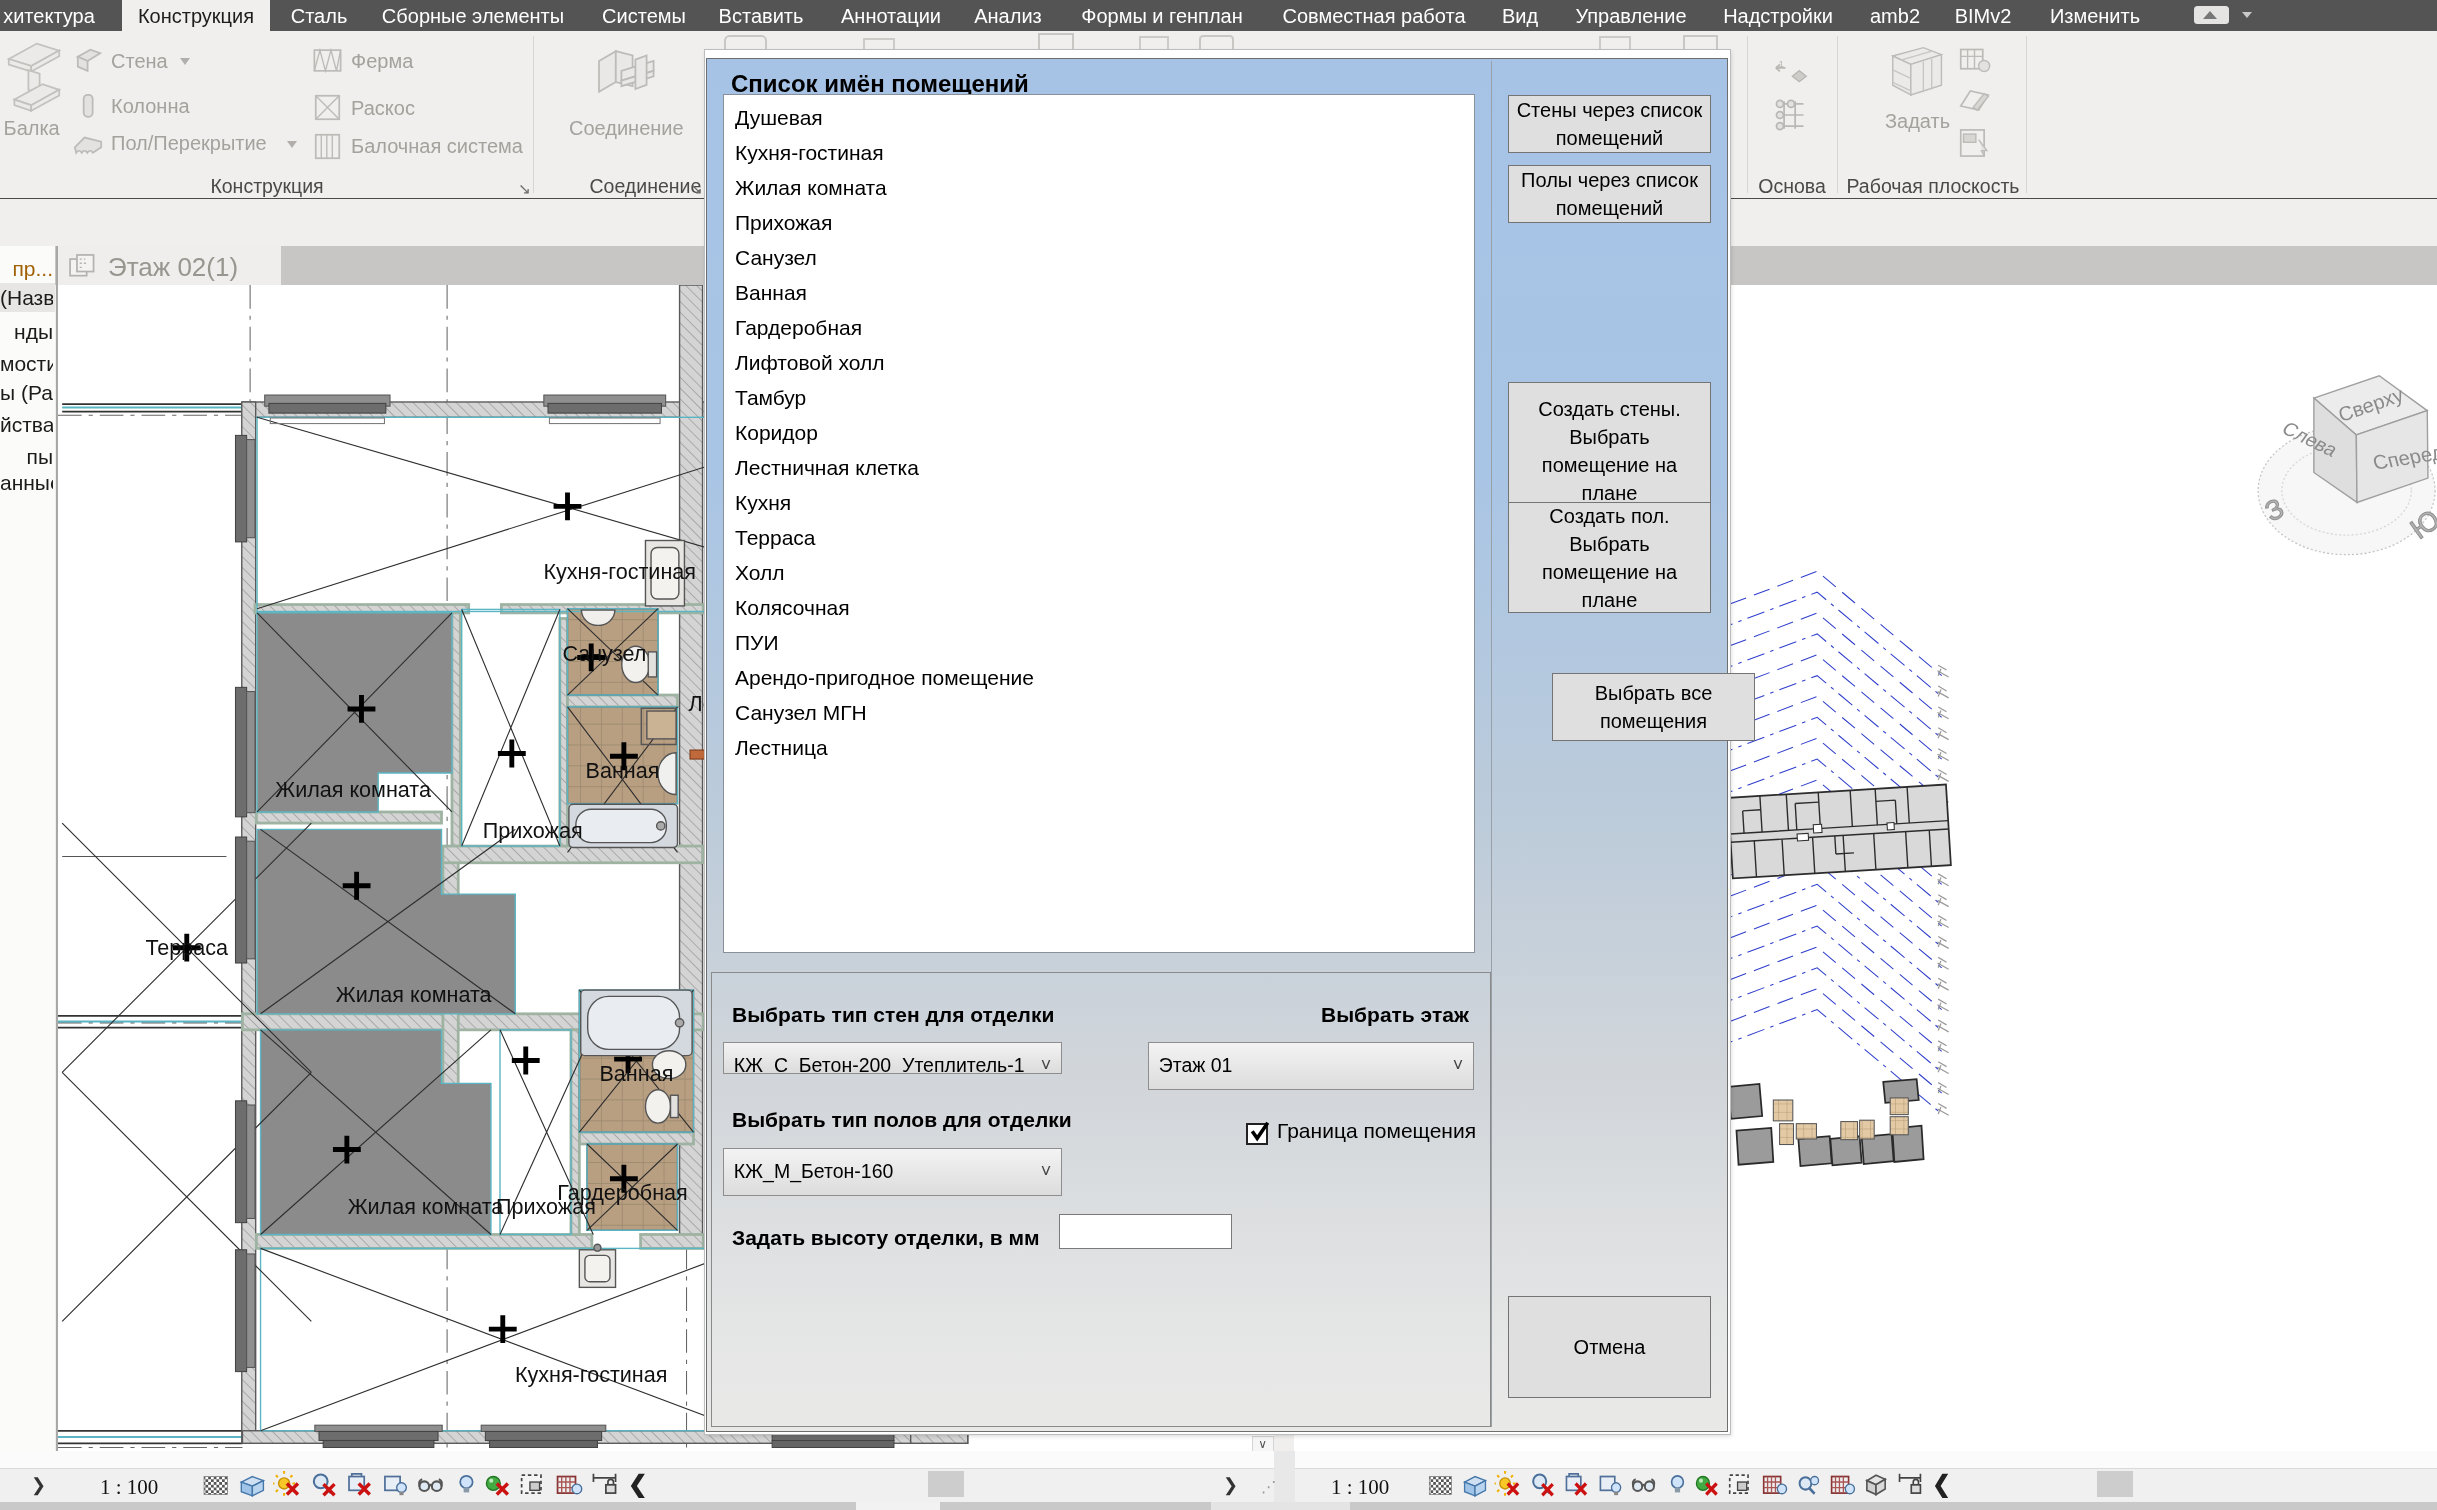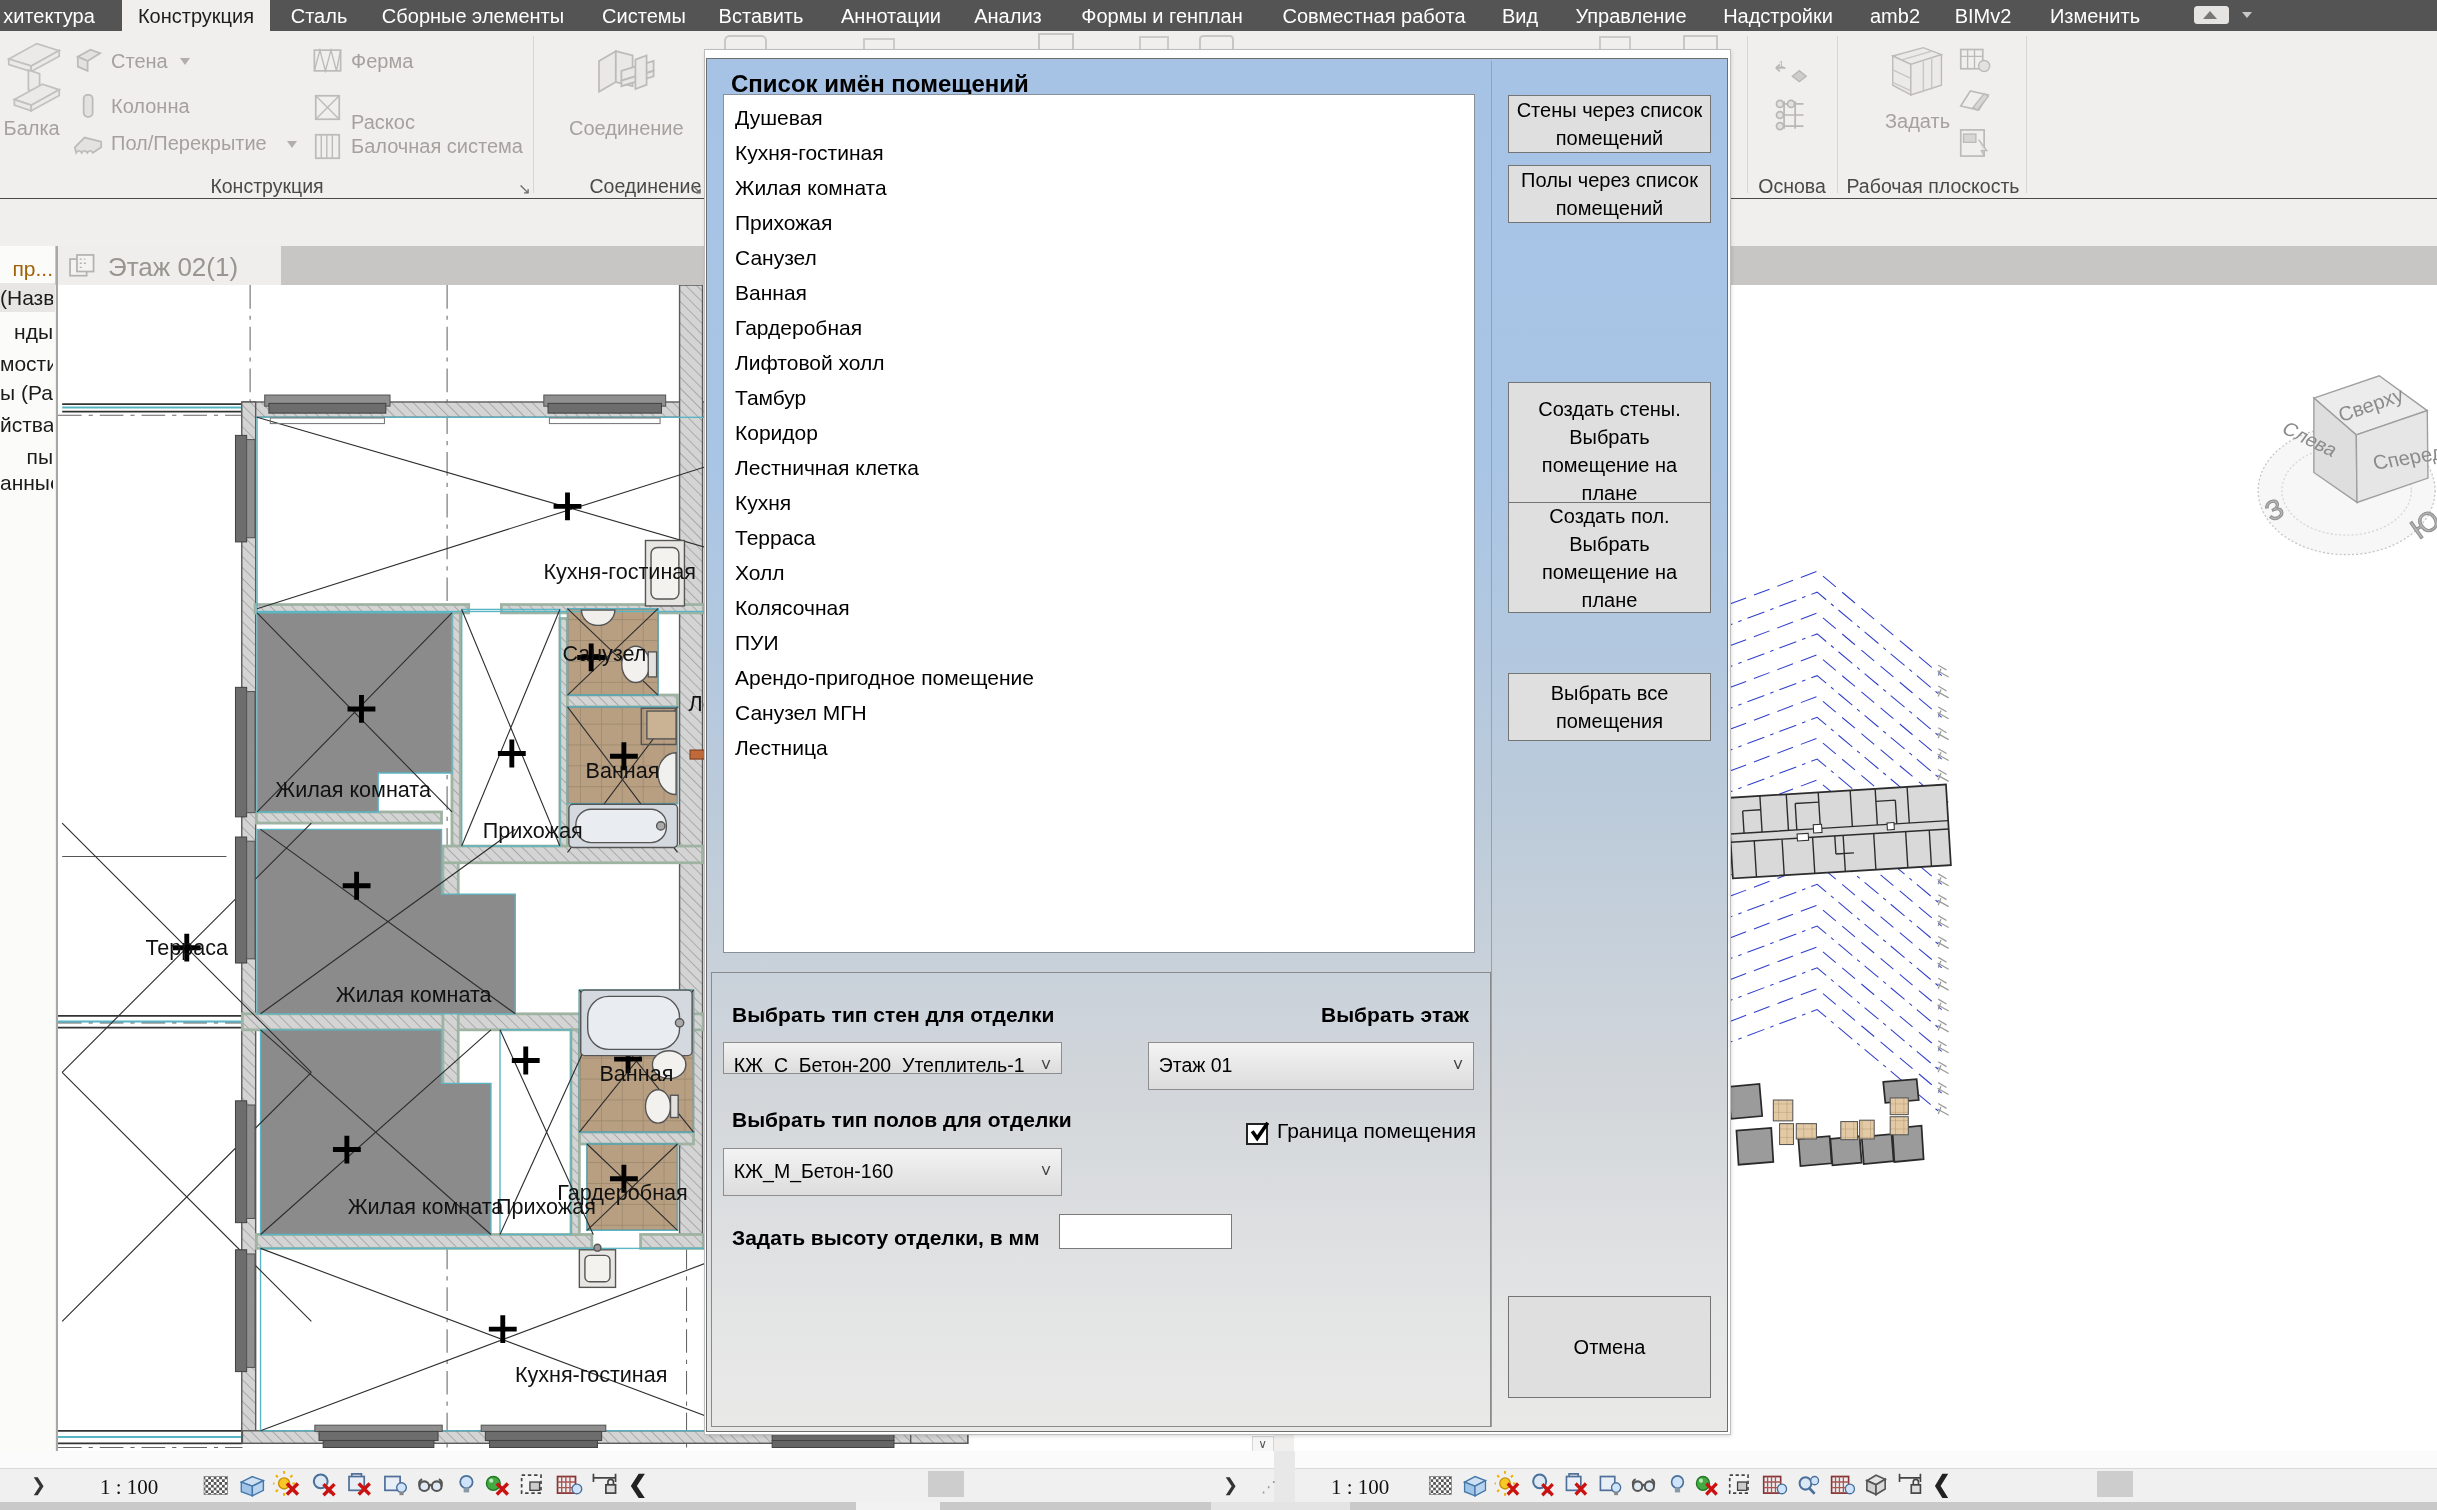--- a/index.html
+++ b/index.html
@@ -87,21 +87,21 @@
 
  <svg class="abs" style="left:312px;top:46px;" width="31" height="29" viewBox="0 0 44 42">
   <rect x="3" y="6" width="38" height="30" fill="none" stroke="#bdbbb8" stroke-width="2.5"></rect>
   <path d="M3 36 L11 6 L19 36 L27 6 L35 36 L41 6" fill="none" stroke="#bdbbb8" stroke-width="2"></path>
  </svg>
  <div class="rbtxt" style="left:351px;top:50px;">Ферма</div>
  <svg class="abs" style="left:313px;top:93px;" width="29" height="29" viewBox="0 0 42 42">
   <rect x="4" y="4" width="34" height="34" fill="none" stroke="#bdbbb8" stroke-width="2.5"></rect>
   <path d="M4 4 L38 38 M38 4 L4 38" stroke="#bdbbb8" stroke-width="2" fill="none"></path>
  </svg>
- <div class="rbtxt" style="left:351px;top:97px;margin-top:14px;">Раскос</div>
+ <div class="rbtxt" style="left:351px;top:97px;">Раскос</div>
  <svg class="abs" style="left:313px;top:132px;" width="29" height="29" viewBox="0 0 42 42">
   <rect x="4" y="4" width="34" height="34" fill="none" stroke="#bdbbb8" stroke-width="2.5"></rect>
   <path d="M12 4 V38 M20 4 V38 M28 4 V38" stroke="#bdbbb8" stroke-width="2"></path>
  </svg>
  <div class="rbtxt" style="left:351px;top:135px;">Балочная система</div>
 
  <svg class="abs" style="left:592px;top:40px;" width="70" height="70" viewBox="0 0 100 100">
   <g fill="#e9e8e6" stroke="#bdbbb8" stroke-width="2.5">
    <polygon points="10,30 34,16 34,60 10,74"></polygon>
    <polygon points="34,16 58,22 58,66 34,60"></polygon>
@@ -683,21 +683,21 @@
  <div class="abs" style="left:735px;top:100px;font-size:21px;color:#000;line-height:35px;">
 Душевая<br>Кухня-гостиная<br>Жилая комната<br>Прихожая<br>Санузел<br>Ванная<br>Гардеробная<br>Лифтовой холл<br>Тамбур<br>Коридор<br>Лестничная клетка<br>Кухня<br>Терраса<br>Холл<br>Колясочная<br>ПУИ<br>Арендо-пригодное помещение<br>Санузел МГН<br>Лестница
  </div>
 
  <div class="abs" style="left:1491px;top:61px;width:1.4px;height:1366px;background:#9aa0a8;"></div>
 
  <div class="dlgbtn" style="top:95px;height:58px;">Стены через список<br>помещений</div>
  <div class="dlgbtn" style="top:165px;height:58px;">Полы через список<br>помещений</div>
  <div class="dlgbtn" style="top:382px;height:138px;">Создать стены.<br>Выбрать<br>помещение на<br>плане</div>
  <div class="dlgbtn" style="top:502px;height:111px;">Создать пол.<br>Выбрать<br>помещение на<br>плане</div>
- <div class="dlgbtn" style="top:673px;height:68px;">Выбрать все<br>помещения</div>
+ <div class="dlgbtn" style="top:673px;height:68px;margin-left:44px;">Выбрать все<br>помещения</div>
  <div class="dlgbtn" style="top:1296px;height:102px;">Отмена</div>
 
  <div class="abs" style="left:711px;top:972px;width:780px;height:455px;border:1.4px solid #8a8a8a;box-sizing:border-box;"></div>
  <div class="blabel" style="left:732px;top:1003px;">Выбрать тип стен для отделки</div>
  <div class="blabel" style="left:1321px;top:1003px;">Выбрать этаж</div>
  <div class="combo" style="left:723px;top:1042px;width:339px;height:32px;">КЖ_С_Бетон-200_Утеплитель-1<span class="carrow">˅</span></div>
  <div class="combo" style="left:1148px;top:1042px;width:326px;height:48px;">Этаж 01<span class="carrow">˅</span></div>
  <div class="blabel" style="left:732px;top:1108px;">Выбрать тип полов для отделки</div>
 
  <div class="abs" style="left:1246px;top:1123px;width:22px;height:22px;background:#fff;border:2.1px solid #222;box-sizing:border-box;"></div>

